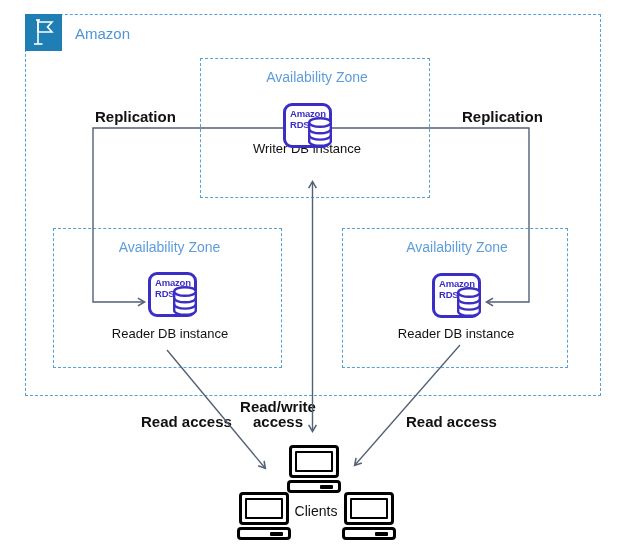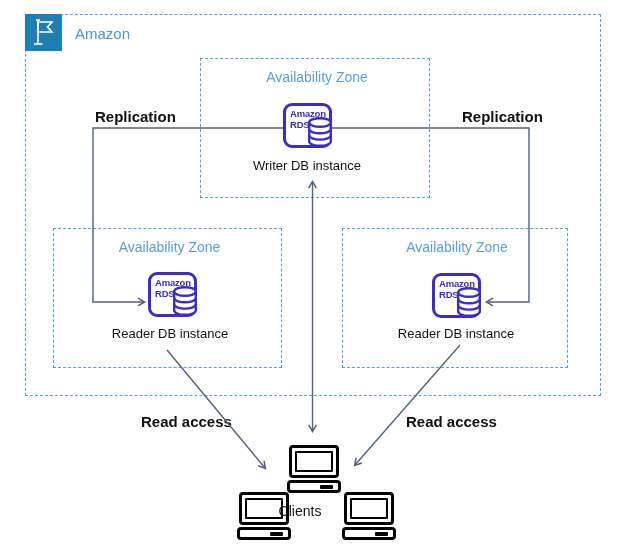--- a/index.html
+++ b/index.html
@@ -37,30 +37,30 @@
   .rds-writer { left:283px; top:103px; }
   .rds-reader-left { left:148px; top:272px; }
   .rds-reader-right { left:432px; top:273px; }
   .rds-text {
     position:absolute; left:4px; top:3px; font-size:9.5px; line-height:10.5px;
     font-weight:bold; color:#3B2EC4; letter-spacing:-0.2px; white-space:nowrap;
   }
   .rds-cyl { position:absolute; right:-4px; bottom:-3px; }
   
   .inst-label { position:absolute; font-size:13px; color:#111111; text-align:center; width:140px; }
-  .lbl-writer { left:237px; top:158px; }
+  .lbl-writer { left:237px; top:141px; }
   .lbl-reader-left { left:100px; top:326px; }
   .lbl-reader-right { left:386px; top:326px; }
   .conn-label { position:absolute; font-size:15px; color:#111111; white-space:nowrap;font-weight:bold; }
   .lbl-repl-left  { left:95px;  top:108px; }
   .lbl-repl-right { left:462px; top:108px; }
   .lbl-read-left  { left:141px; top:413px; }
   .lbl-read-right { left:406px; top:413px; }
   .lbl-rw { left:237px; top:399px; width:82px; text-align:center; line-height:15px; }
-  .lbl-clients { position:absolute; left:272px; top:503px; width:56px; text-align:center;
+  .lbl-clients { position:absolute; left:288px; top:503px; width:56px; text-align:center;
                  font-size:14px; color:#111111; }
   
   .monitor { position:absolute; width:54px; height:48px; }
   .mon-top   { left:287px; top:445px; }
   .mon-left  { left:237px; top:492px; }
   .mon-right { left:342px; top:492px; }
   .mon-screen {
     position:absolute; left:2px; top:0; width:44px; height:27px;
     border:3px solid #000; border-radius:4px; background:#fff;
   }
@@ -170,20 +170,24 @@
     </svg>
   </div>
 
   <div class="inst-label lbl-writer">Writer DB instance</div>
   <div class="inst-label lbl-reader-left">Reader DB instance</div>
   <div class="inst-label lbl-reader-right">Reader DB instance</div>
 
   <div class="conn-label lbl-repl-left">Replication</div>
   <div class="conn-label lbl-repl-right">Replication</div>
   <div class="conn-label lbl-read-left">Read access</div>
+  <div class="conn-label lbl-rw">
+    <span>Read/write</span><br>
+    <span>access</span>
+  </div>
   <div class="conn-label lbl-read-right">Read access</div>
 
   <div class="monitor mon-top">
     <div class="mon-screen">
       <div class="mon-inner"></div>
     </div>
     <div class="mon-base">
       <div class="mon-slot"></div>
     </div>
   </div>

